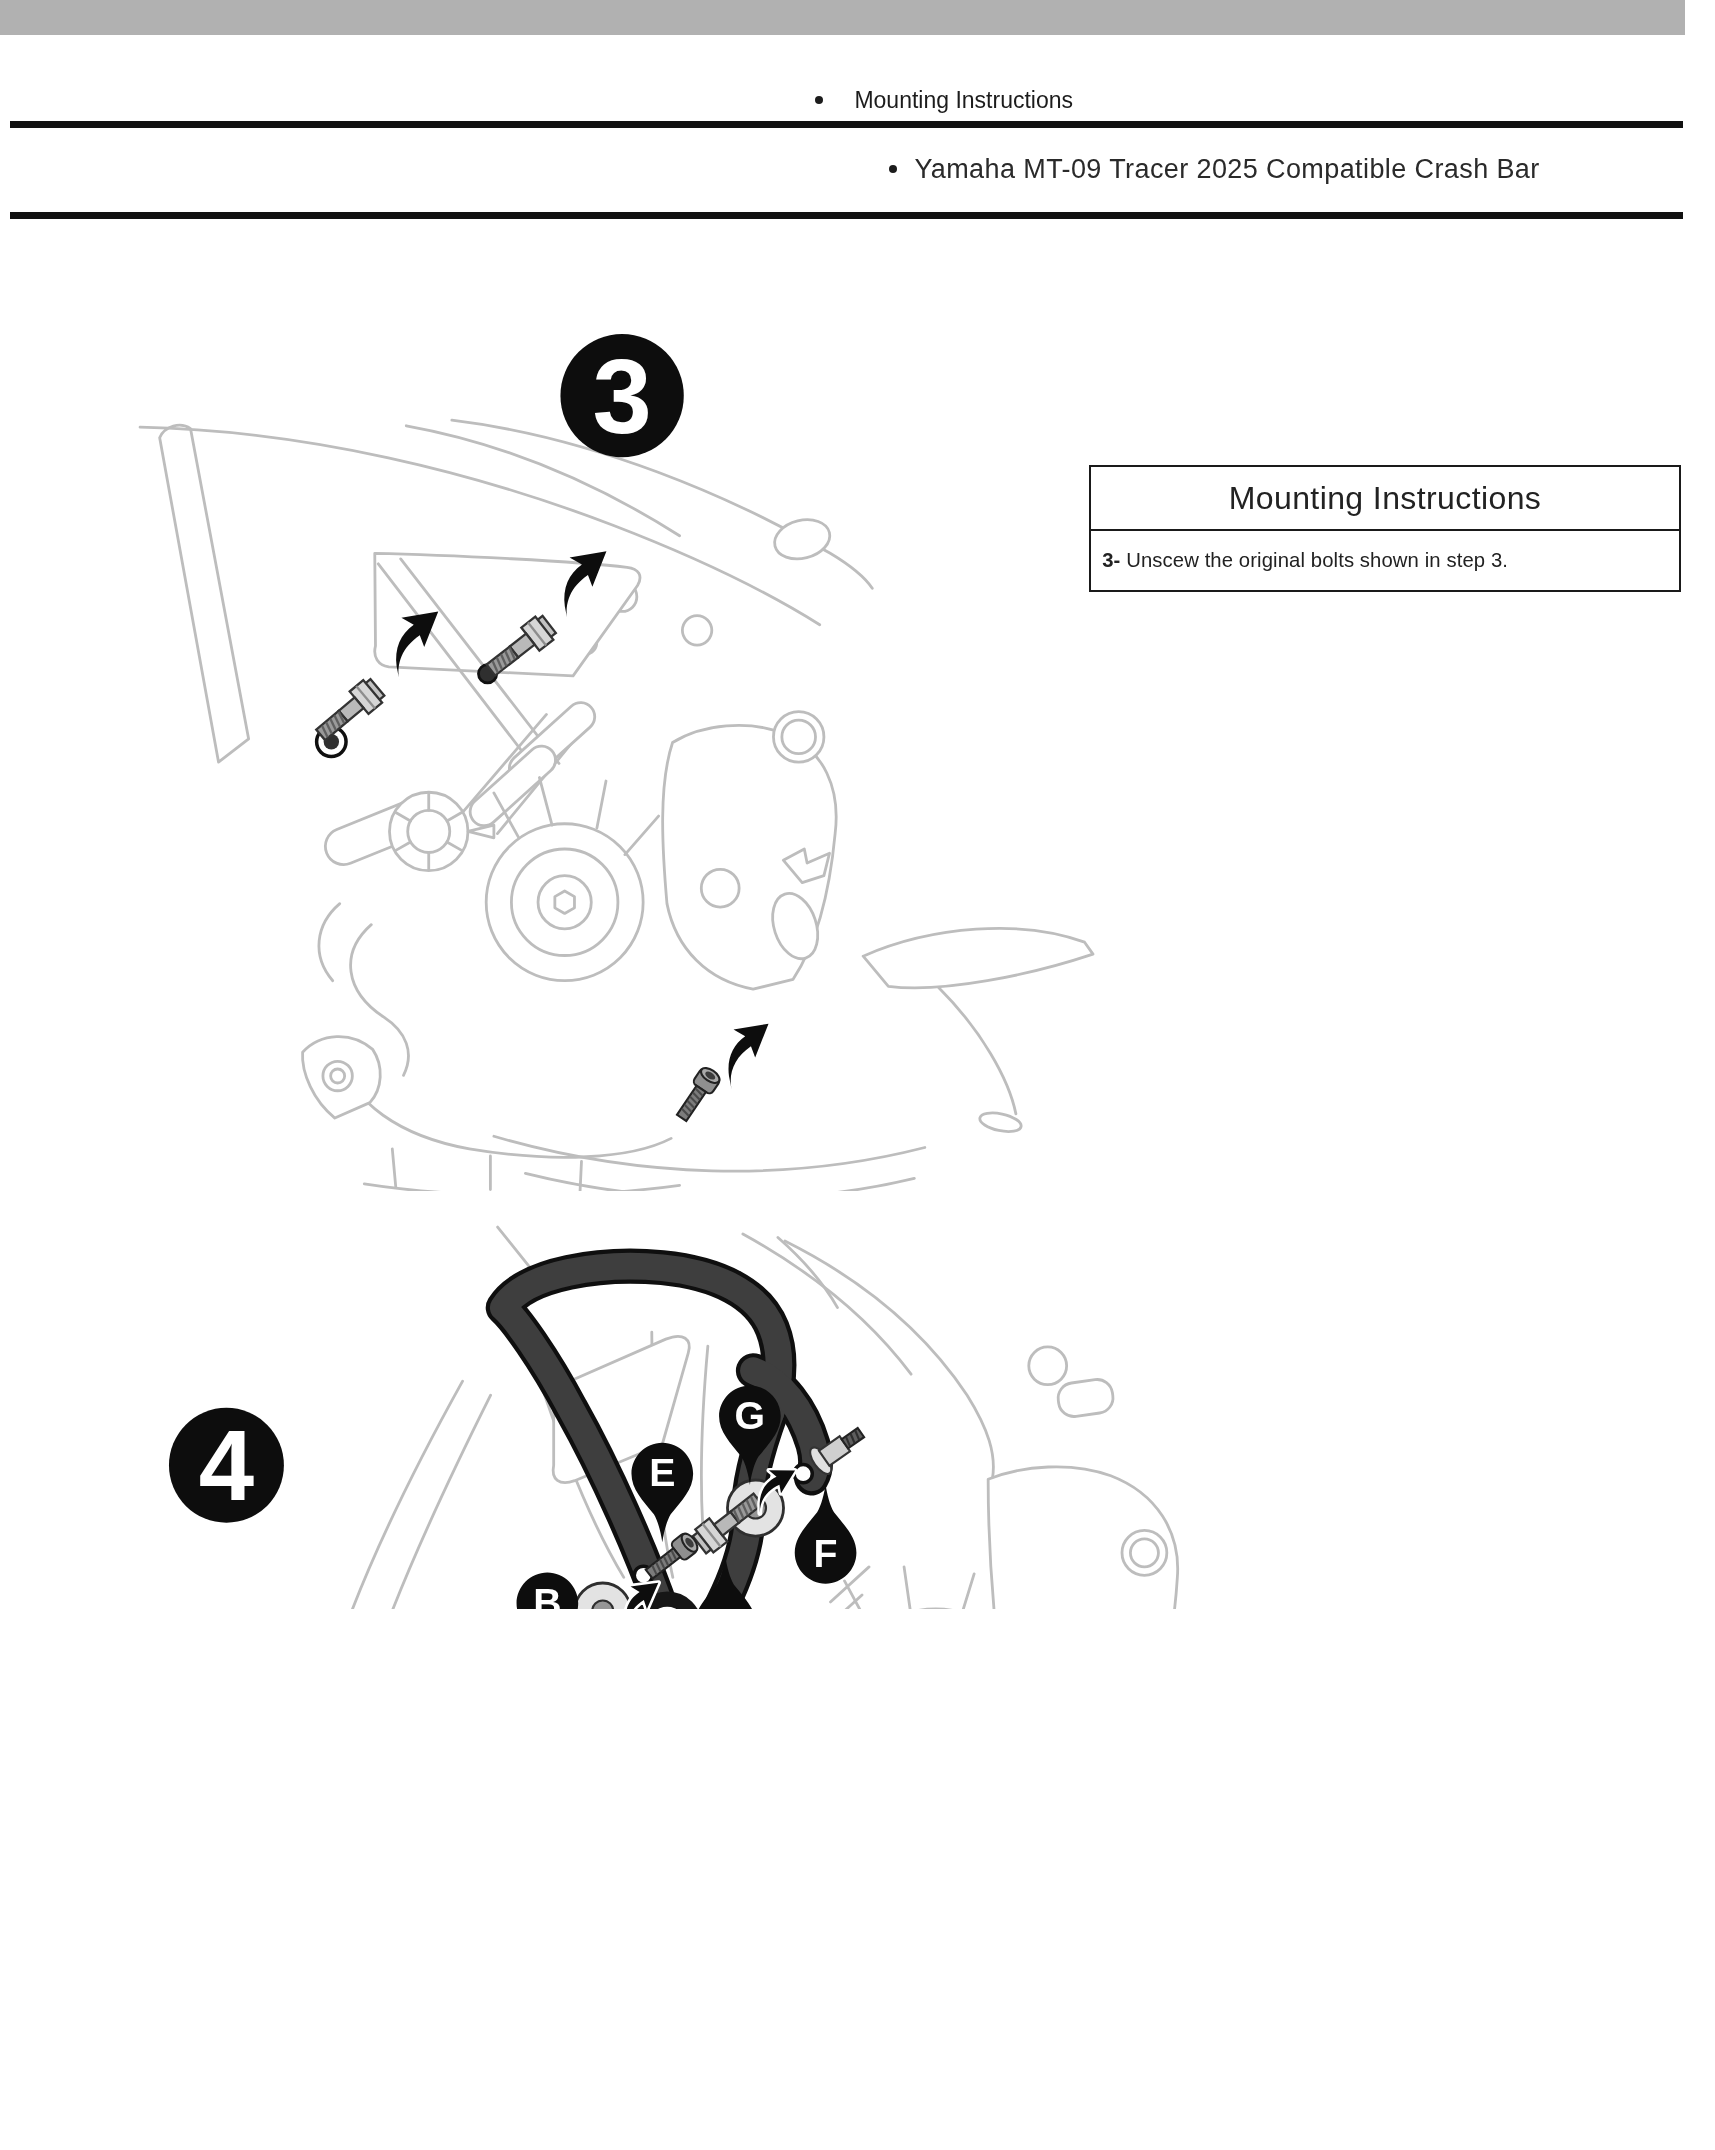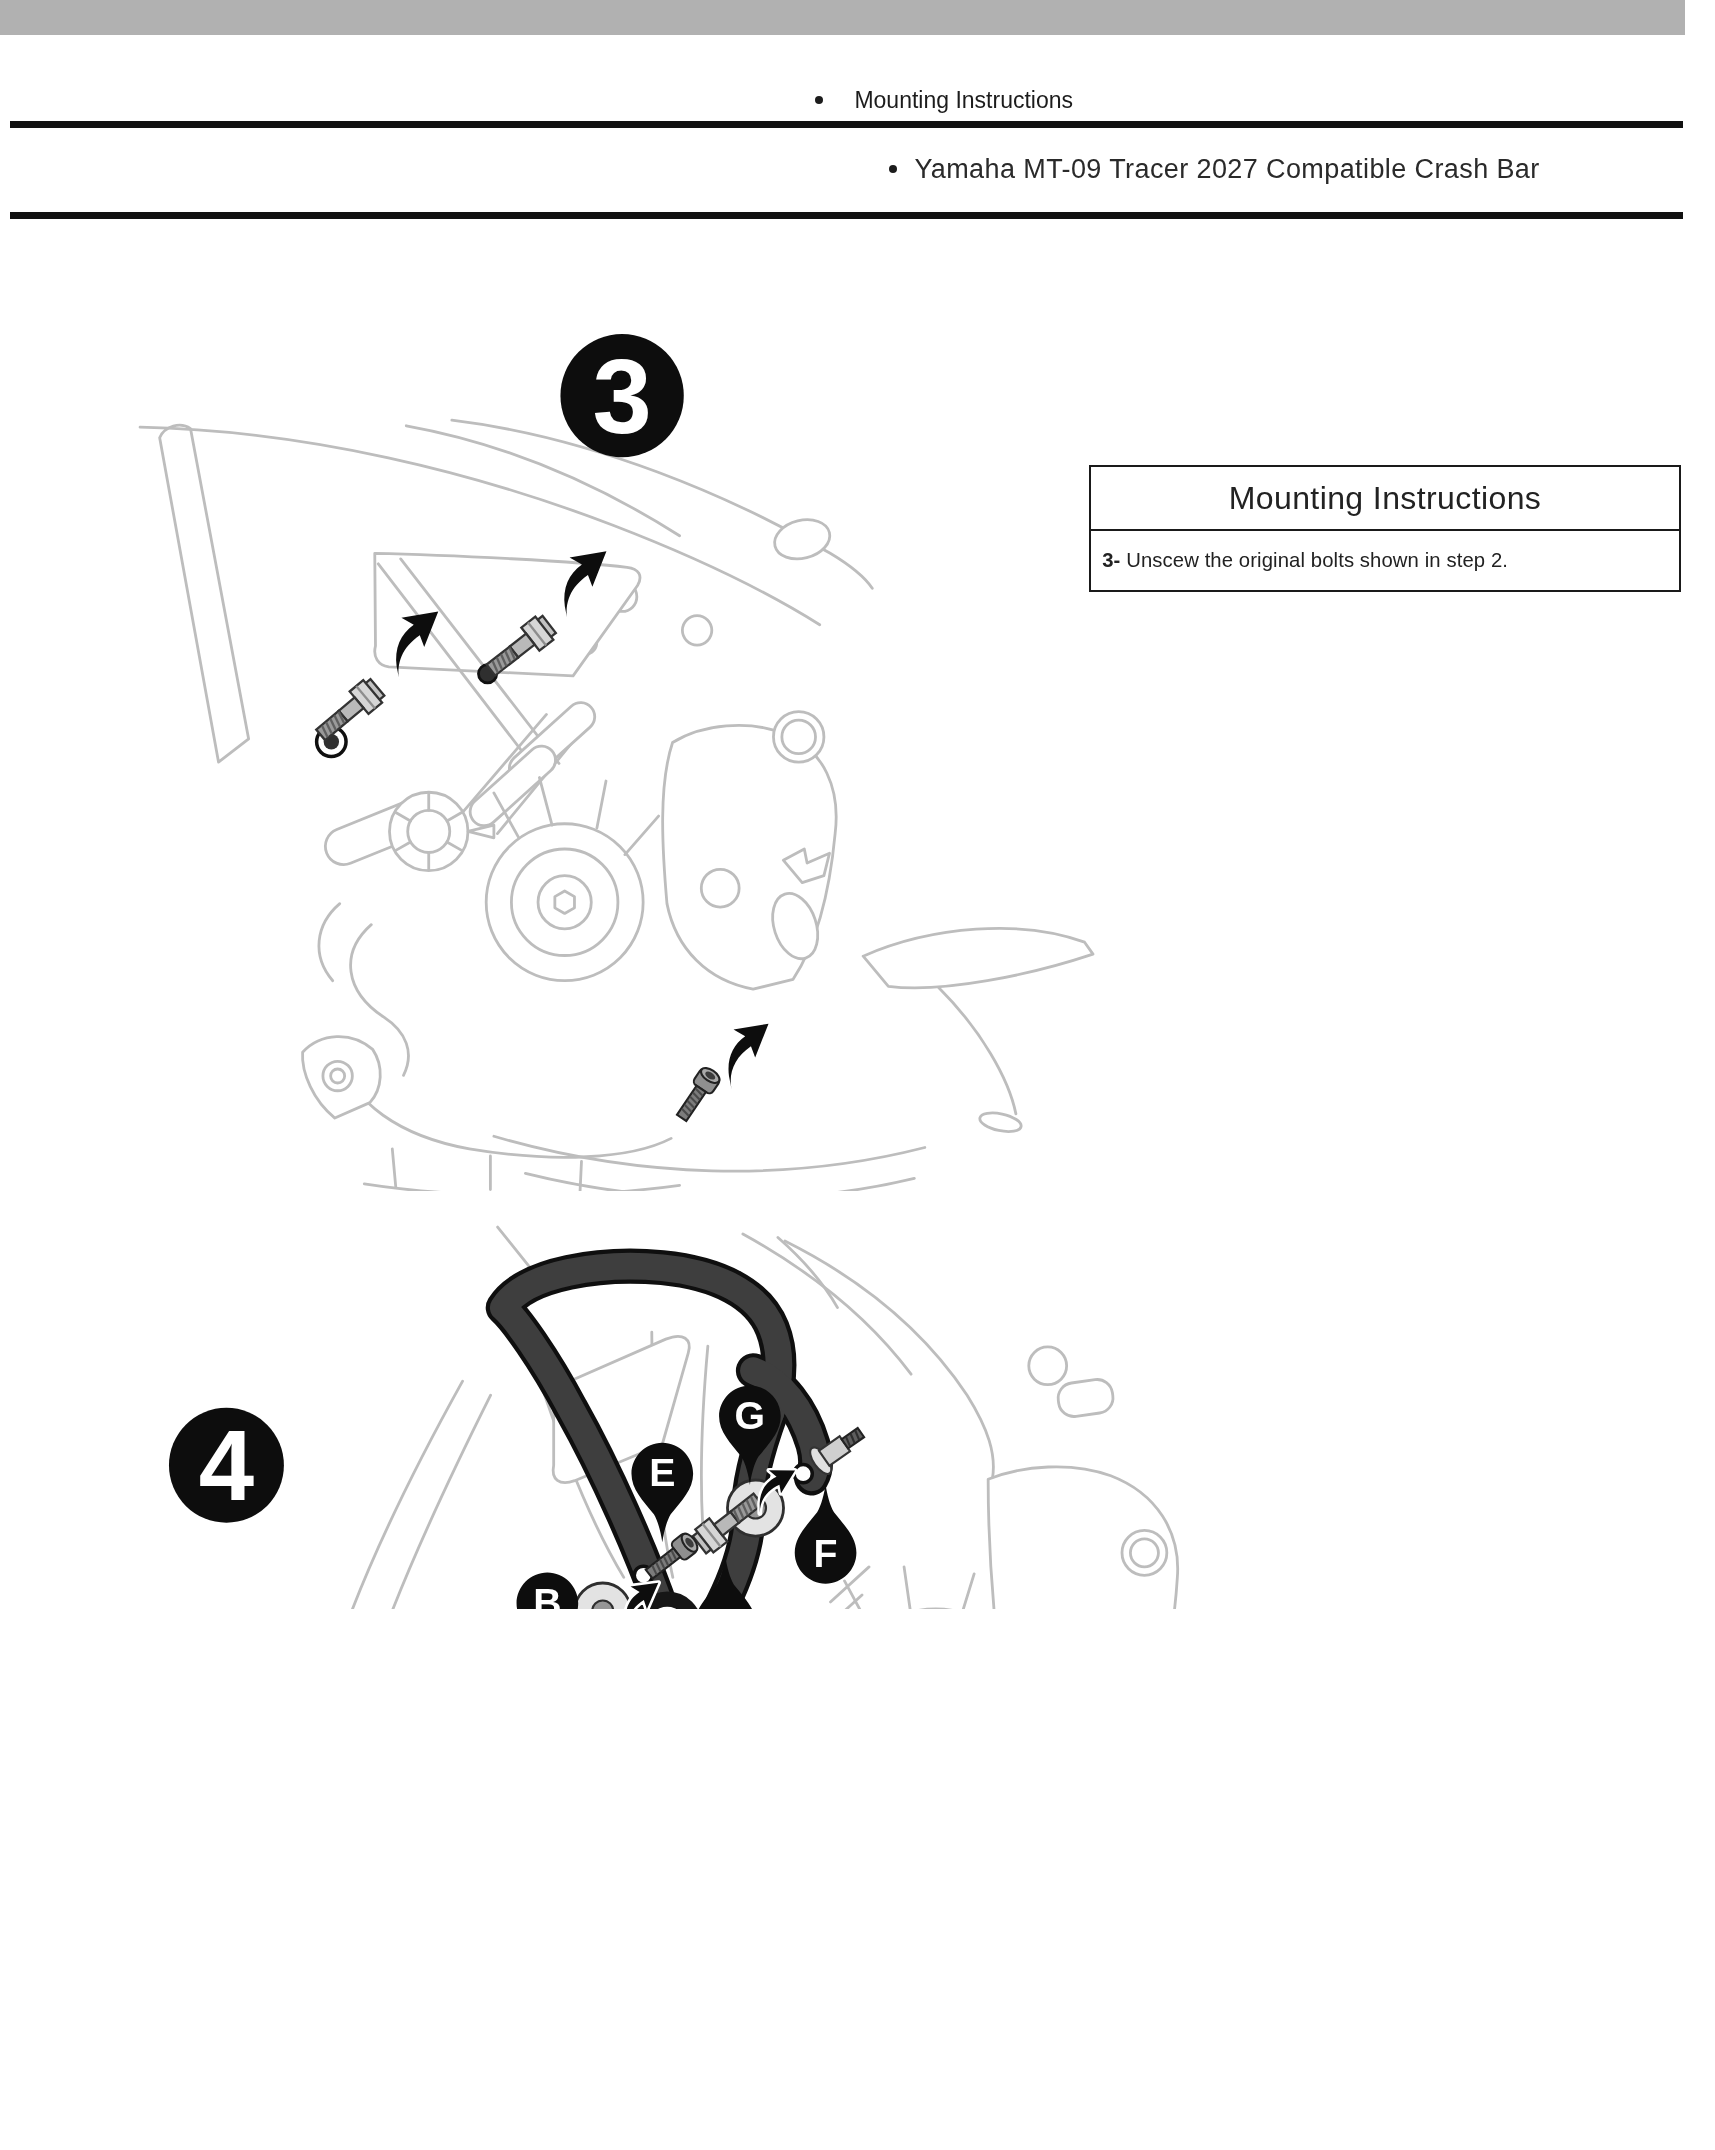--- a/index.html
+++ b/index.html
@@ -48,21 +48,21 @@
   <div class="topbar"></div>
 
   <div class="hdr-row hdr1">
     <span class="dot"></span>
     <span>Mounting Instructions</span>
   </div>
   <div class="hrule rule1"></div>
 
   <div class="hdr-row hdr2">
     <span class="dot"></span>
-    <span>Yamaha MT-09 Tracer 2027 Compatible Crash Bar</span>
+    <span>Yamaha MT-09 Tracer 2025 Compatible Crash Bar</span>
   </div>
   <div class="hrule rule2"></div>
 
   <svg class="svg3" width="1009" height="869" viewBox="0 0 1440 1240">
     <defs>
       <path id="pin-shape" d="M -44 -6 C -44 -30 -24 -50 0 -50 C 24 -50 44 -30 44 -6 C 44 16 28 32 12 52 C 6 62 2 78 0 92 C -2 78 -6 62 -12 52 C -28 32 -44 16 -44 -6 Z"></path>
       <path id="swoosh" d="M 70 0 L 24 -27 L 31 -8 C 8 -10 -12 0 -26 22 L -36 40 C -24 18 -2 6 28 9 L 22 26 Z"></path>
       <g id="hex-bolt">
         <rect x="-8" y="-14" width="9" height="28" fill="#c2c2c2" stroke="#333" stroke-width="3"></rect>
         <rect x="0" y="-19" width="23" height="38" fill="#d6d6d6" stroke="#333" stroke-width="3"></rect>
@@ -163,21 +163,21 @@
 
     <g>
       <circle class="badge-circle" cx="748" cy="105" r="88"></circle>
       <text class="badge-num" x="748" y="158" font-size="152">3</text>
     </g>
   </svg>
 
   <div class="ibox">
     <div class="ibox-title">Mounting Instructions</div>
     <div class="ibox-body">
-      <p><b>3-</b> <span>Unscew the original bolts shown in step 2.</span></p>
+      <p><b>3-</b> <span>Unscew the original bolts shown in step 3.</span></p>
     </div>
   </div>
 
   <svg class="svg4" width="1374" height="932" viewBox="0 0 1960 1330">
 
     <g>
       <path class="art" d="M480 20 L540 95 M880 35 C920 70 945 100 965 135"></path>
       <path class="art" d="M430 240 C330 420 270 560 240 660 M470 260 C380 440 320 580 290 680"></path>
       <path class="art" d="M520 180 C560 300 600 420 660 520 M700 170 C700 300 710 430 730 520 M780 190 C770 300 768 400 775 480"></path>
       <path class="artf" d="M560 250 L720 180 C745 170 758 180 752 200 L715 330 L590 382 C568 390 556 380 560 360 Z"></path>

